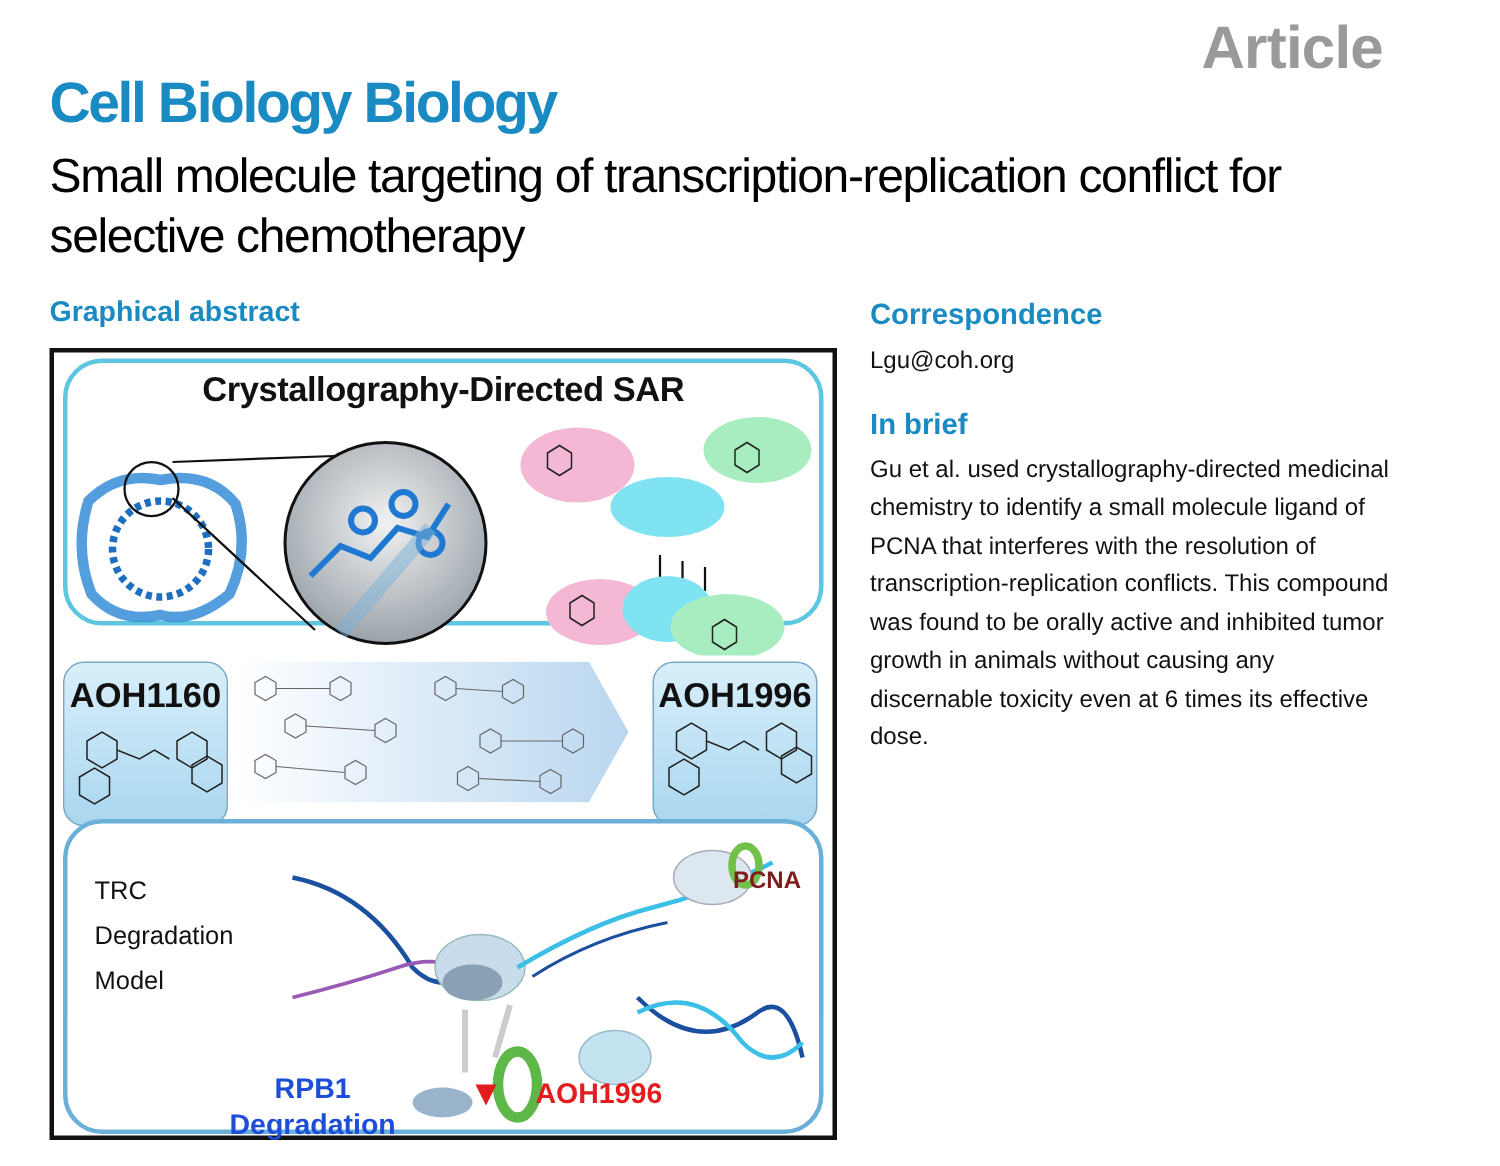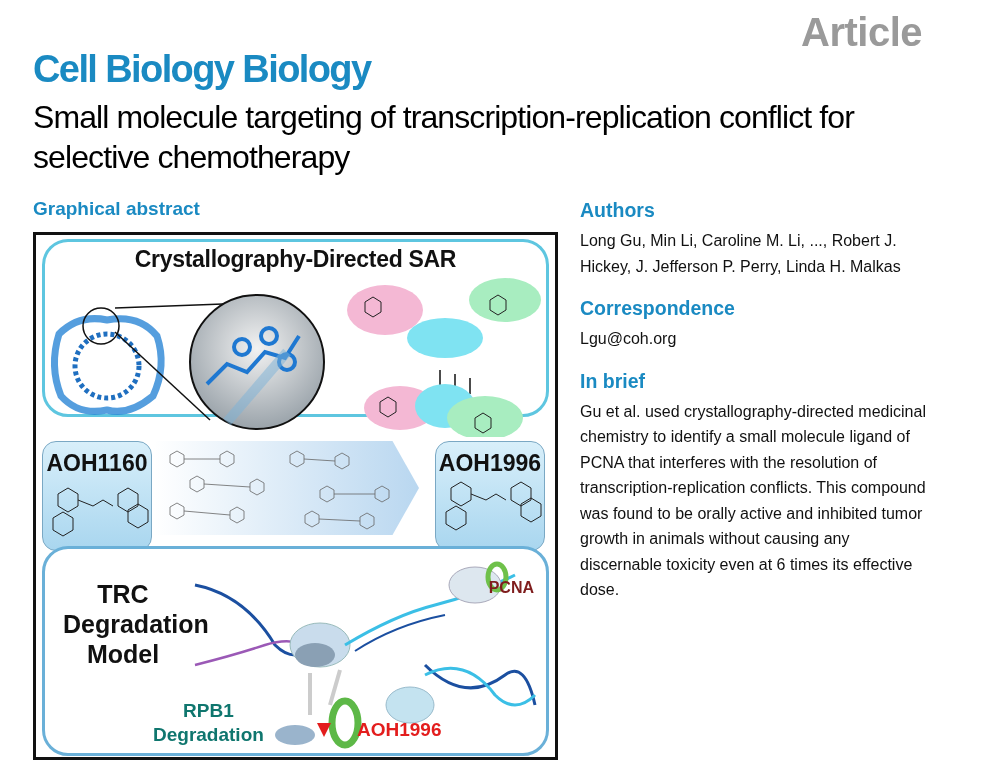--- a/index.html
+++ b/index.html
@@ -18,23 +18,23 @@
   .panel { position:absolute; border:3px solid #5ec6e0; border-radius:26px; box-sizing:border-box; background:#fff; }
   .p1 { left:6px; top:4px; width:507px; height:178px; }
   .p1 .ptitle { position:absolute; left:0; right:0; top:4px; text-align:center; font-size:23px; font-weight:bold; letter-spacing:-0.3px; }
   .p2 { left:6px; top:202px; width:507px; height:102px; border:none; }
   .p3 { left:6px; top:311px; width:507px; height:210px; border-color:#6ab0d8; }
 
   .cmpd-box { position:absolute; top:4px; width:110px; height:110px; border-radius:14px; background:linear-gradient(#d8effa,#a9d6ef); border:1px solid #7aa8c4; box-sizing:border-box; }
   .cmpd-box .cname { position:absolute; left:0; right:0; top:8px; text-align:center; font-size:23px; font-weight:bold; }
   .arrow-band { position:absolute; left:112px; top:4px; width:265px; height:94px; background:linear-gradient(90deg,#ffffff,#b9d7f0); clip-path:polygon(0 0, 90% 0, 100% 50%, 90% 100%, 0 100%); }
 
-  .trc-label { position:absolute; left:18px; top:30px; font-size:25px; font-weight:bold; line-height:30px; text-align:center; width:120px; }
+  .trc-label { position:absolute; left:18px; top:30px; font-size:17px; font-weight:normal; line-height:30px; text-align:left; width:120px; }
   .pcna-label { position:absolute; right:12px; top:30px; font-size:16px; font-weight:bold; color:#7f1d1d; }
-  .rpb1-label { position:absolute; left:108px; top:150px; font-size:19px; font-weight:bold; color:#0f766e; text-align:center; line-height:24px; }
+  .rpb1-label { position:absolute; left:108px; top:166px; font-size:19px; font-weight:bold; color:#1d4ed8; text-align:center; line-height:24px; }
   .aoh-red { position:absolute; left:312px; top:170px; font-size:19px; font-weight:bold; color:#e31d1d; }
   svg { position:absolute; overflow:visible; }
 </style>
 </head>
 <body>
 
 <div class="article-tag">Article</div>
 <div class="journal">Cell Biology Biology</div>
 <div class="title">Small molecule targeting of transcription-replication conflict for selective chemotherapy</div>
 
@@ -169,24 +169,20 @@
     <div class="rpb1-label">
       <div>RPB1</div>
       <div>Degradation</div>
     </div>
     <div class="aoh-red">AOH1996</div>
   </div>
 </div>
 
 <div class="right">
   <div class="block">
-    <h3>Authors</h3>
-    <p style="width:330px">Long Gu, Min Li, Caroline M. Li, ..., Robert J. Hickey, J. Jefferson P. Perry, Linda H. Malkas</p>
-  </div>
-  <div class="block">
     <h3>Correspondence</h3>
     <p>Lgu@coh.org</p>
   </div>
   <div class="block">
     <h3>In brief</h3>
     <p style="width:350px">Gu et al. used crystallography-directed medicinal chemistry to identify a small molecule ligand of PCNA that interferes with the resolution of transcription-replication conflicts. This compound was found to be orally active and inhibited tumor growth in animals without causing any discernable toxicity even at 6 times its effective dose.</p>
   </div>
 </div>
 
 </body></html>

